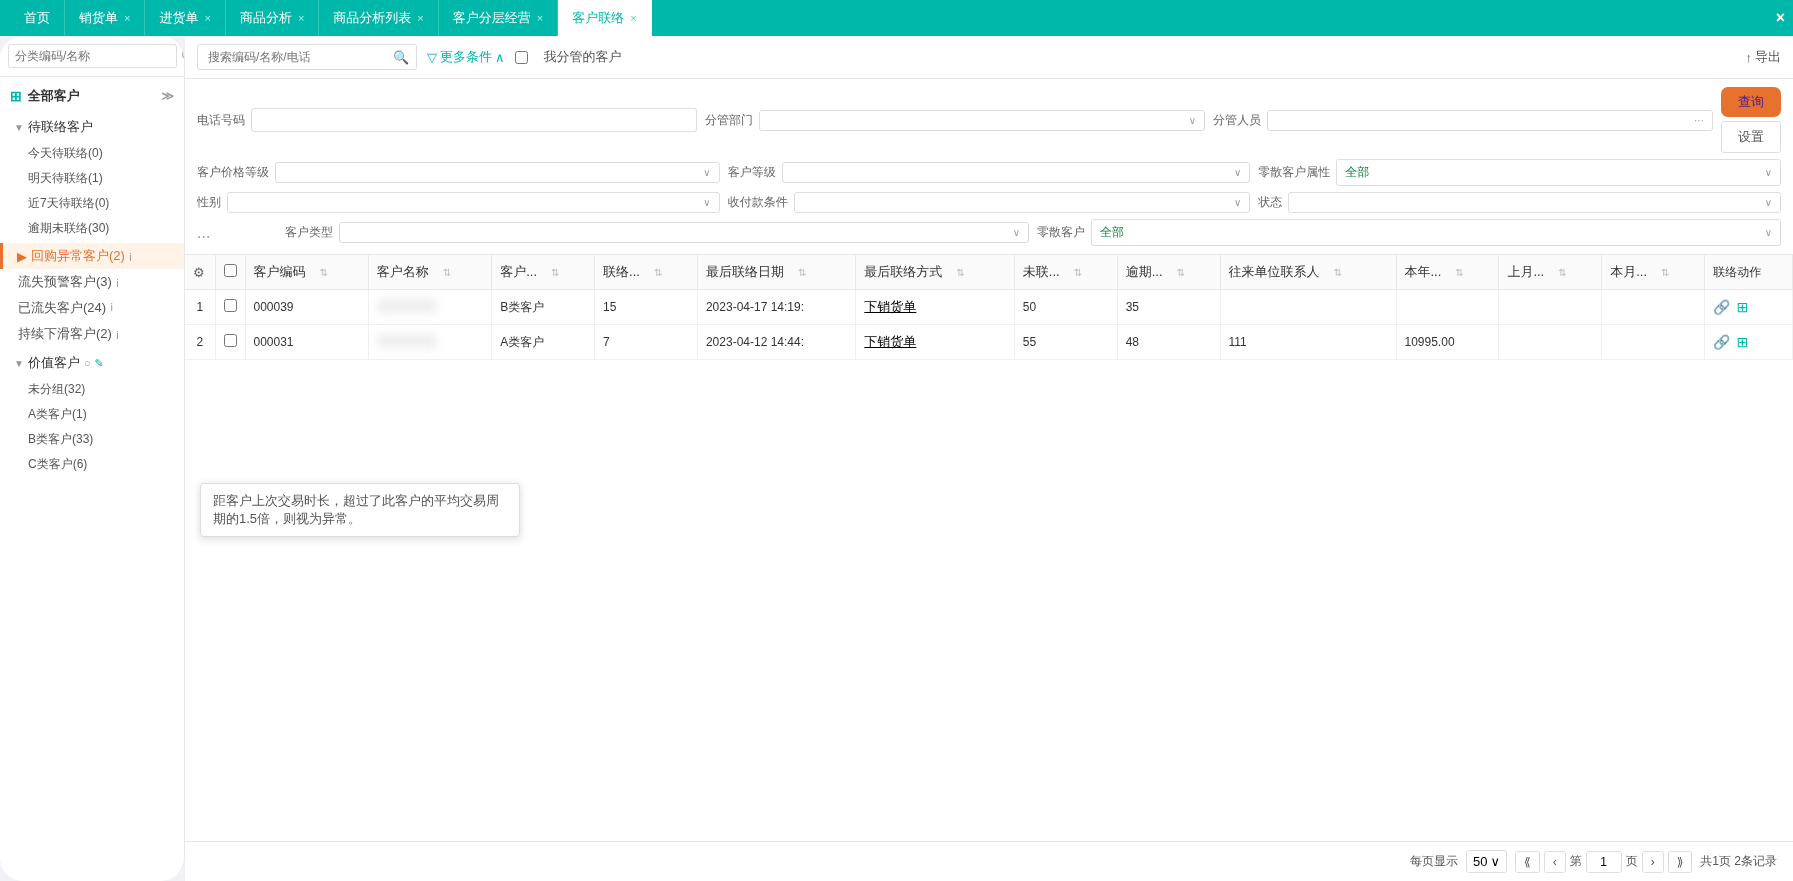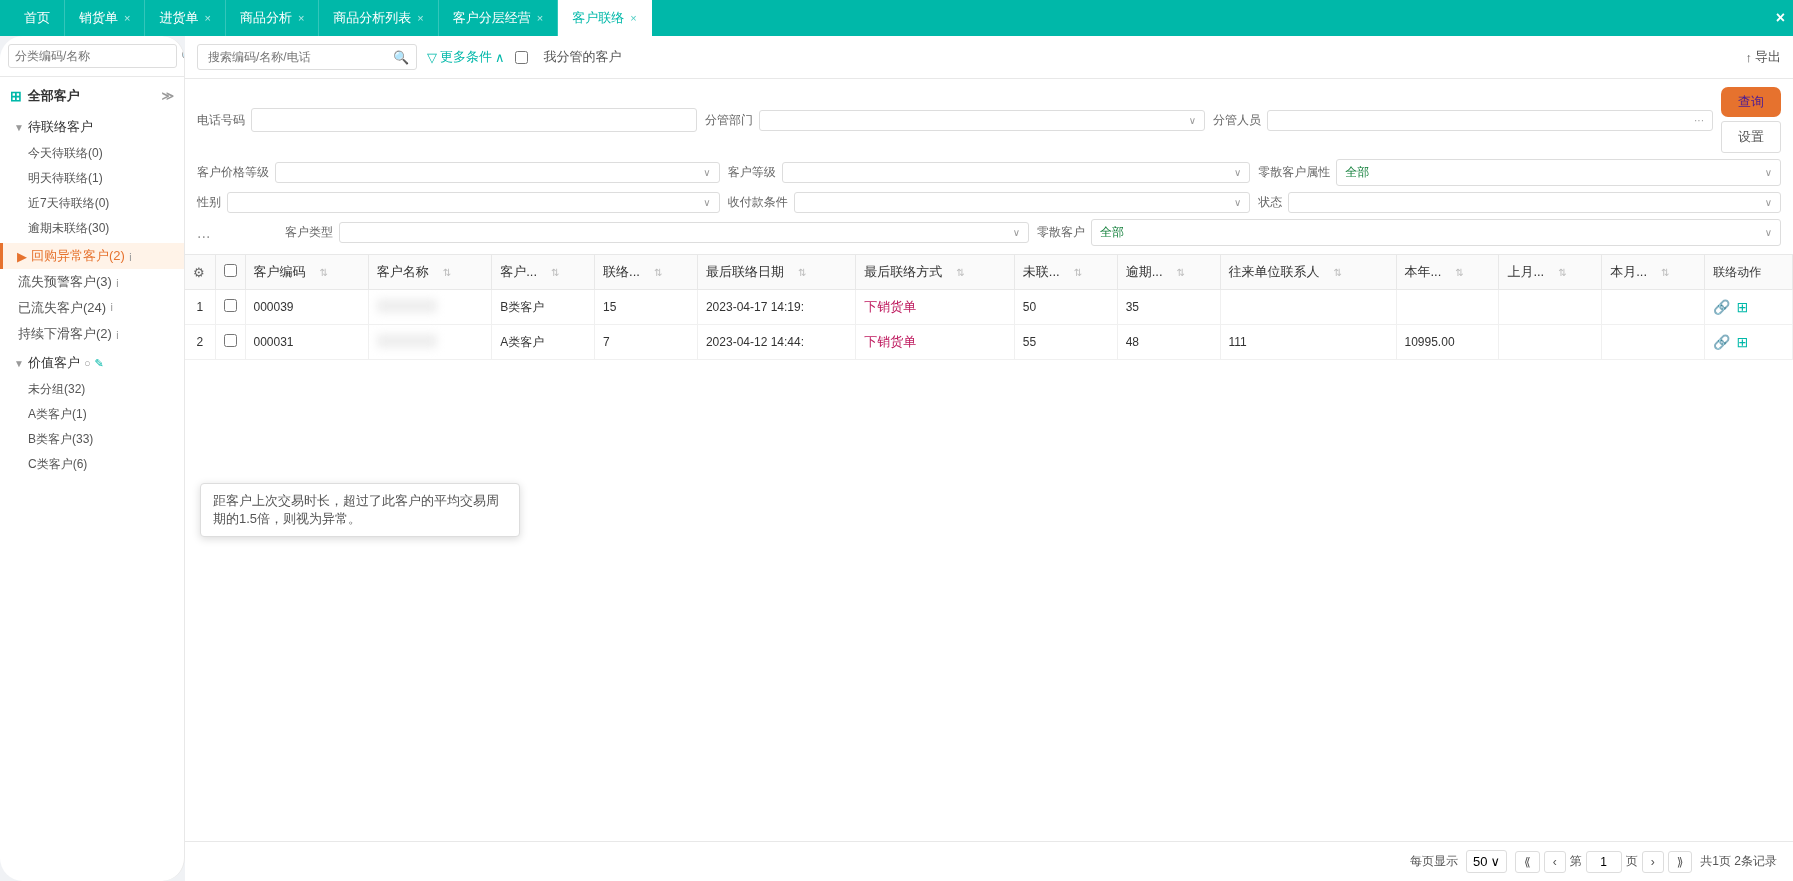--- a/index.html
+++ b/index.html
@@ -141,21 +141,21 @@
       white-space: nowrap; position: sticky; top: 0; z-index: 1;
     }
     .data-table td {
       border-bottom: 1px solid #f0f0f0; border-right: 1px solid #f0f0f0;
       padding: 8px 8px; color: #333; font-size: 12px; white-space: nowrap;
     }
     .th-sort { display: flex; align-items: center; gap: 14px; }
     .sort-icon { color: #bbb; font-size: 10px; }
     .settings-icon { color: #666; cursor: pointer; }
     .checkbox-cell { width: 30px; text-align: center; }
-    .link-text { color: #be185d; cursor: pointer; }
+    .link-text { color: #000000; text-decoration: underline; cursor: pointer; }
     .action-icons { display: flex; gap: 6px; }
     .action-icon { color: #00b8a9; cursor: pointer; font-size: 14px; }
     .blurred { filter: blur(4px); background: #eee; display: inline-block; width: 60px; height: 14px; border-radius: 2px; }
 
     
     .table-footer {
       background: #fff; border-top: 1px solid #e8e8e8; padding: 8px 16px;
       display: flex; align-items: center; justify-content: flex-end; gap: 8px;
       flex-shrink: 0;
     }

